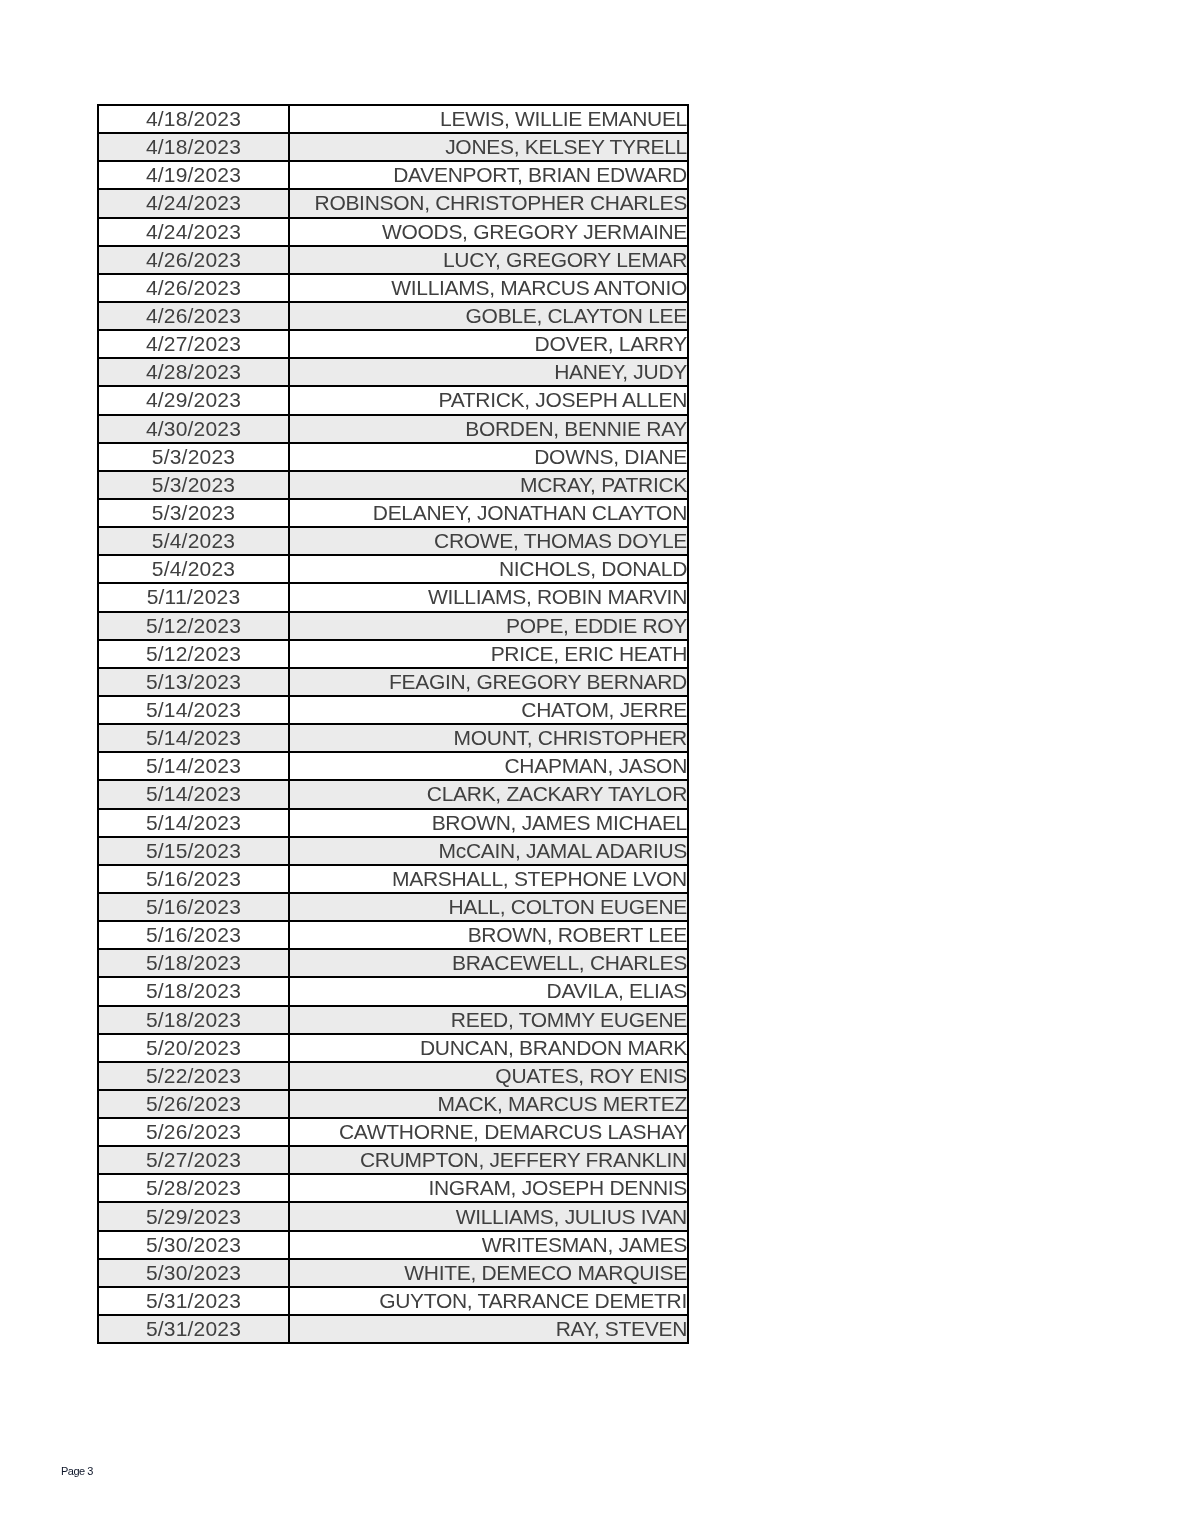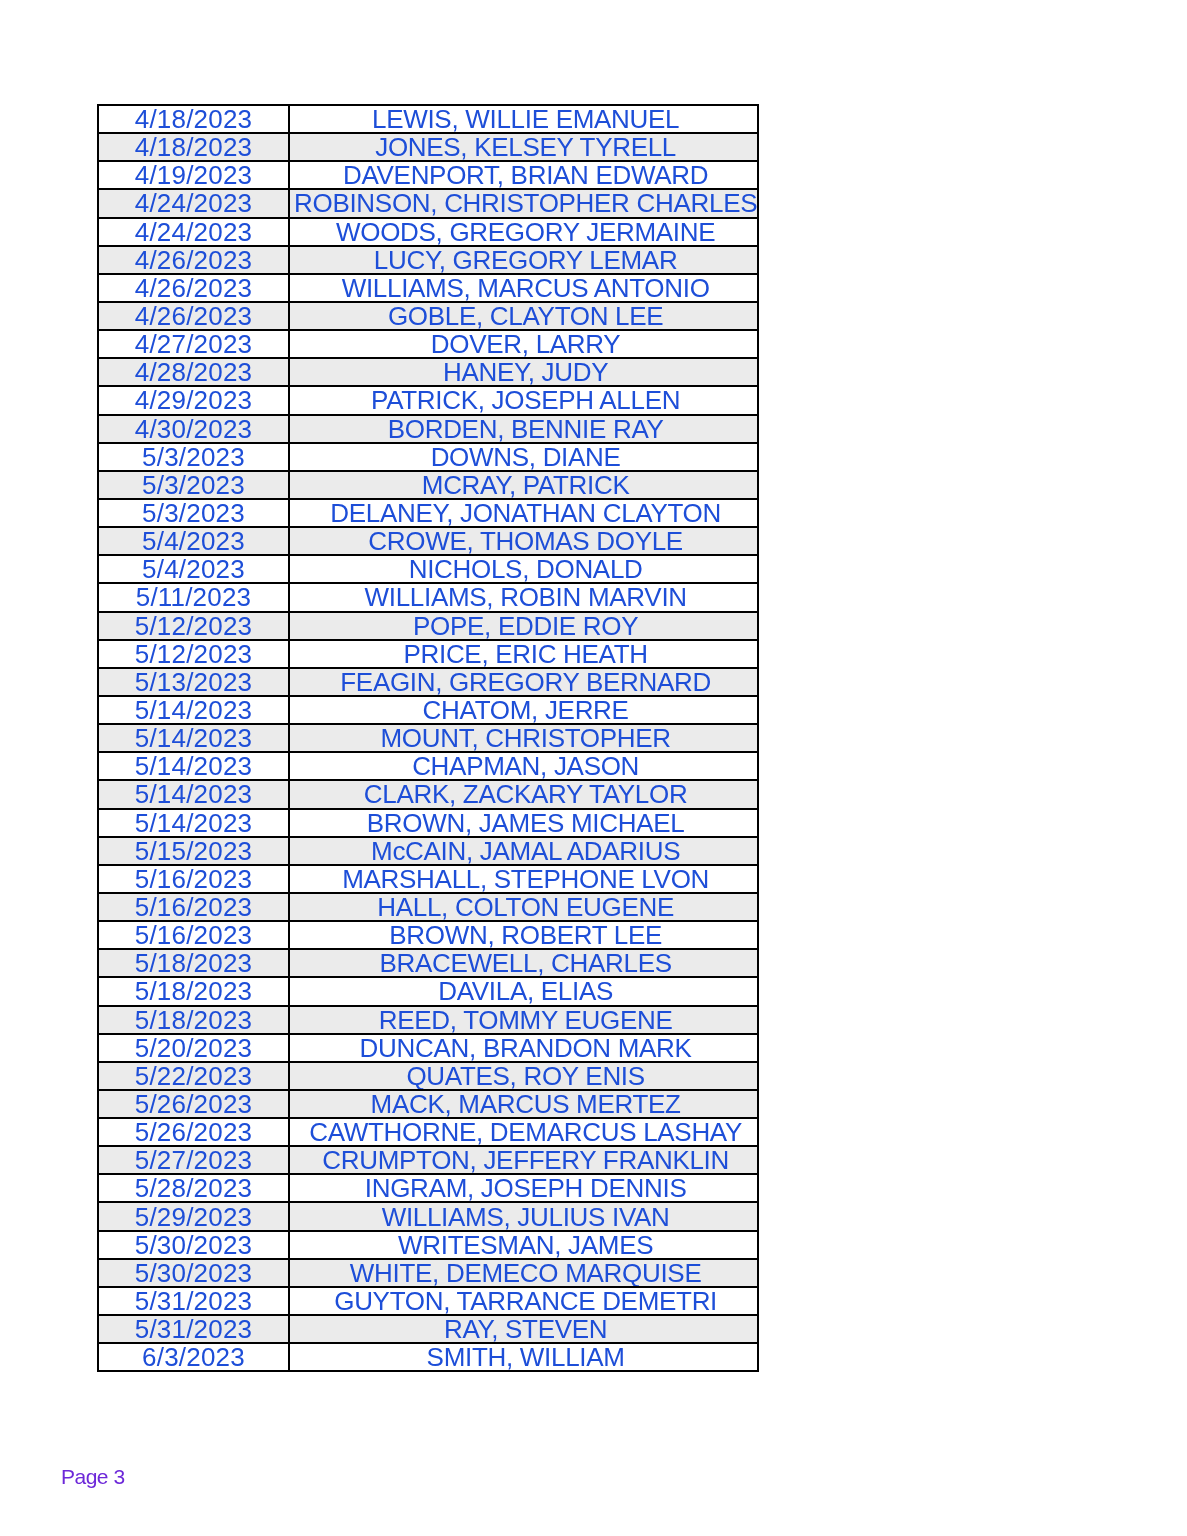--- a/index.html
+++ b/index.html
@@ -13,22 +13,22 @@
       position: relative;
       overflow: hidden;
     }
     .sheet-table {
       position: absolute;
       left: 97px;
       top: 104px;
       border-collapse: collapse;
       border: 2px solid #000;
       font-family: "Liberation Sans", "DejaVu Sans", sans-serif;
-      font-size: 26px;
-      color: #1d4ed8;
+      font-size: 21px;
+      color: #404040;
     }
     .sheet-table td {
       height: 26.15px;
       padding: 0;
       border-top: 2px solid #000;
       border-bottom: 0;
       line-height: 26px;
       white-space: nowrap;
       overflow: hidden;
     }
@@ -36,34 +36,34 @@
       border-top: 0;
     }
     .sheet-table td.date-cell {
       width: 189px;
       text-align: center;
       border-right: 2px solid #000;
       letter-spacing: 0.2px;
     }
     .sheet-table td.name-cell {
       width: 393px;
-      text-align: center;
+      text-align: right;
       padding-left: 4px;
       letter-spacing: -0.3px;
     }
     .sheet-table tr.shaded td {
       background: #ebebeb;
     }
     .page-footer {
       position: absolute;
       left: 61px;
       top: 1465px;
       font-family: "Liberation Sans", "DejaVu Sans", sans-serif;
-      font-size: 21px;
-      color: #6d28d9;
+      font-size: 11px;
+      color: #0f172a;
       letter-spacing: -0.5px;
     }
   </style>
 </head>
 <body>
 
 <table class="sheet-table">
   <tbody id="records-body">
       <tr>
         <td class="date-cell">4/18/2023</td>
@@ -234,20 +234,16 @@
         <td class="name-cell">WHITE, DEMECO MARQUISE</td>
       </tr>
       <tr>
         <td class="date-cell">5/31/2023</td>
         <td class="name-cell">GUYTON, TARRANCE DEMETRI</td>
       </tr>
       <tr class="shaded">
         <td class="date-cell">5/31/2023</td>
         <td class="name-cell">RAY, STEVEN</td>
       </tr>
-      <tr>
-        <td class="date-cell">6/3/2023</td>
-        <td class="name-cell">SMITH, WILLIAM</td>
-      </tr>
     </tbody>
 </table>
 
 <div class="page-footer">Page 3</div>
 
 </body></html>

